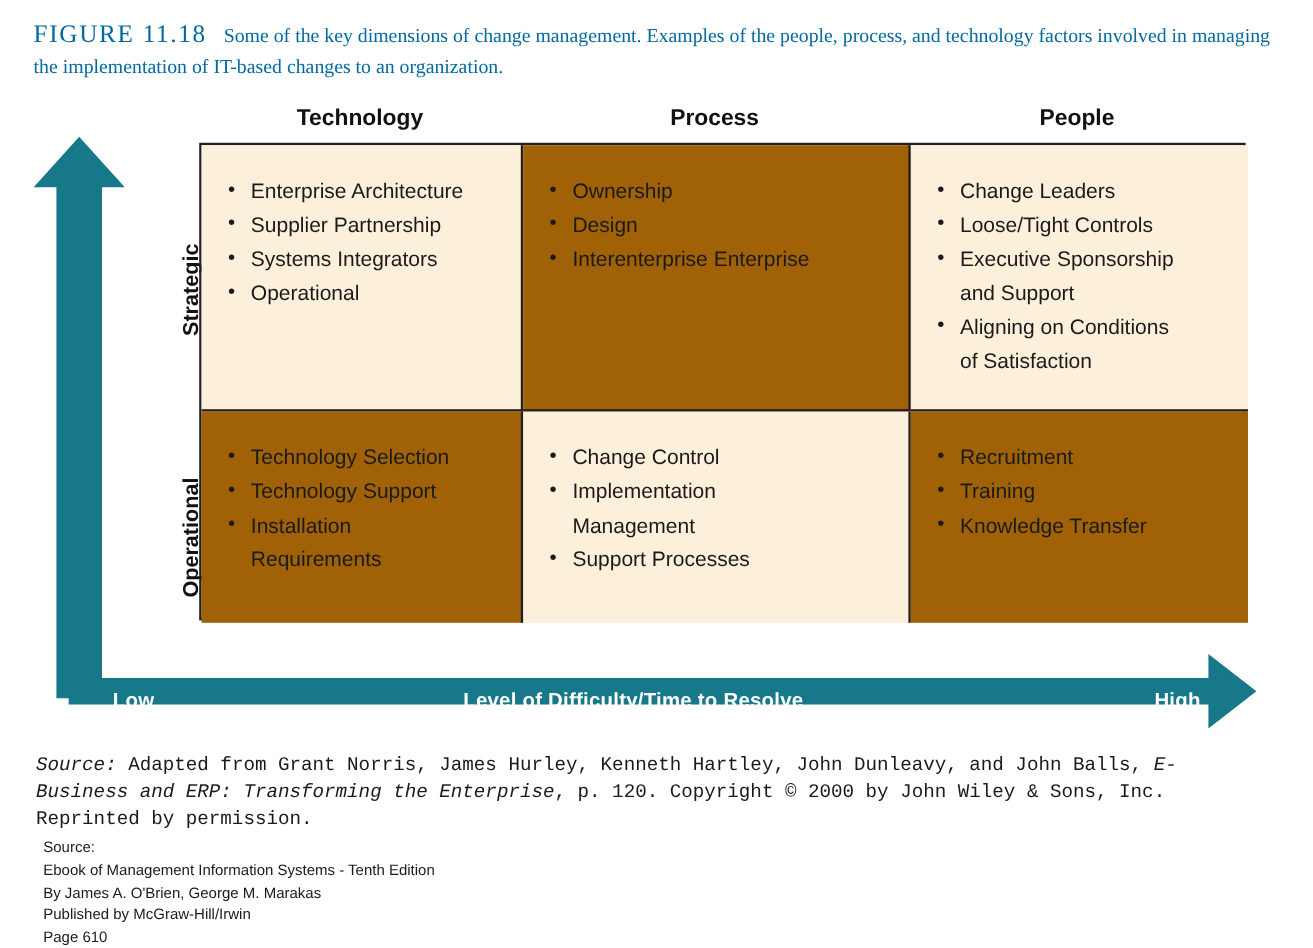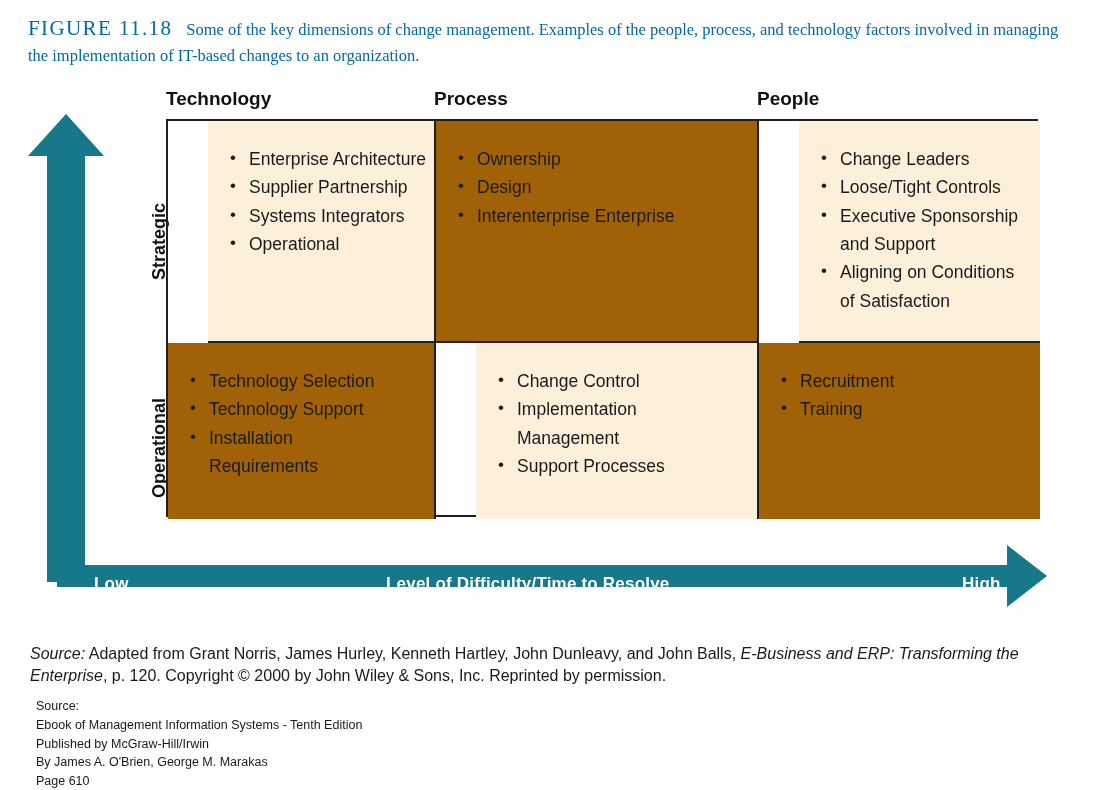--- a/index.html
+++ b/index.html
@@ -84,20 +84,21 @@
   #h-low   { left: 94px;  top: 574px; font-size: 17px; }
   #h-title { left: 386px; top: 574px; font-size: 17px; }
   #h-high  { left: 962px; top: 574px; font-size: 17px; }
 
   
   .col-header {
     position: absolute;
     top: 88px;
     font-size: 19px;
     font-weight: bold;
+    text-align: center;
     color: #111111;
   }
   #col-h-0 { left: 166px; width: 268px; }
   #col-h-1 { left: 434px; width: 323px; }
   #col-h-2 { left: 757px; width: 281px; }
 
   
   .row-label {
     position: absolute;
     font-size: 18px;
@@ -125,21 +126,21 @@
     grid-template-rows: 222px 176px;
   }
   .cell {
     box-sizing: border-box;
     border-right: 2px solid #231f20;
     border-bottom: 2px solid #231f20;
     padding: 24px 0 0 22px;
   }
   .cell.col-last { border-right: none; }
   .cell.row-last { border-bottom: none; }
-  .cell.cream { background: #fdf0db; margin-left: 40px; }
+  .cell.cream { background: #fdf0db; }
   .cell.blue  { background: #a16207; }
 
   .cell ul {
     list-style: none;
     margin: 0;
     padding: 0;
   }
   .cell li {
     position: relative;
     padding-left: 19px;
@@ -157,25 +158,24 @@
   }
   .cell li.cont { padding-left: 19px; }
   .cell li.cont::before { content: ""; }
 
   
   #source-note {
     position: absolute;
     left: 30px;
     top: 627px;
     width: 1010px;
-    font-family: Liberation Sans, sans-serif;
+    font-family: Liberation Mono, monospace;
     font-size: 16px;
     line-height: 1.40;
     color: #1a1a1a;
-    margin-top: 16px;
   }
   #source-note .ital { font-style: italic; }
 
   
   #attribution {
     position: absolute;
     left: 36px;
     top: 697px;
     font-size: 12.5px;
     line-height: 1.50;
@@ -253,25 +253,26 @@
         <li>Change Control</li>
         <li>Implementation</li>
         <li class="cont">Management</li>
         <li>Support Processes</li>
       </ul>
     </div>
     <div class="cell blue col-last row-last">
       <ul>
         <li>Recruitment</li>
         <li>Training</li>
+        <li>Knowledge Transfer</li>
       </ul>
     </div>
   </div>
 
 <div id="source-note"><span class="ital">Source:</span><span> Adapted from Grant Norris, James Hurley, Kenneth Hartley, John Dunleavy, and John Balls, </span><span class="ital">E-Business and ERP: Transforming the Enterprise</span><span>, p. 120. Copyright © 2000 by John Wiley &amp; Sons, Inc. Reprinted by permission.</span></div>
 
 <div id="attribution">
   <div>Source:</div>
   <div>Ebook of Management Information Systems - Tenth Edition</div>
+  <div>By James A. O'Brien, George M. Marakas</div>
   <div>Published by McGraw-Hill/Irwin</div>
-  <div>By James A. O'Brien, George M. Marakas</div>
   <div>Page 610</div>
 </div>
 
 </body></html>

